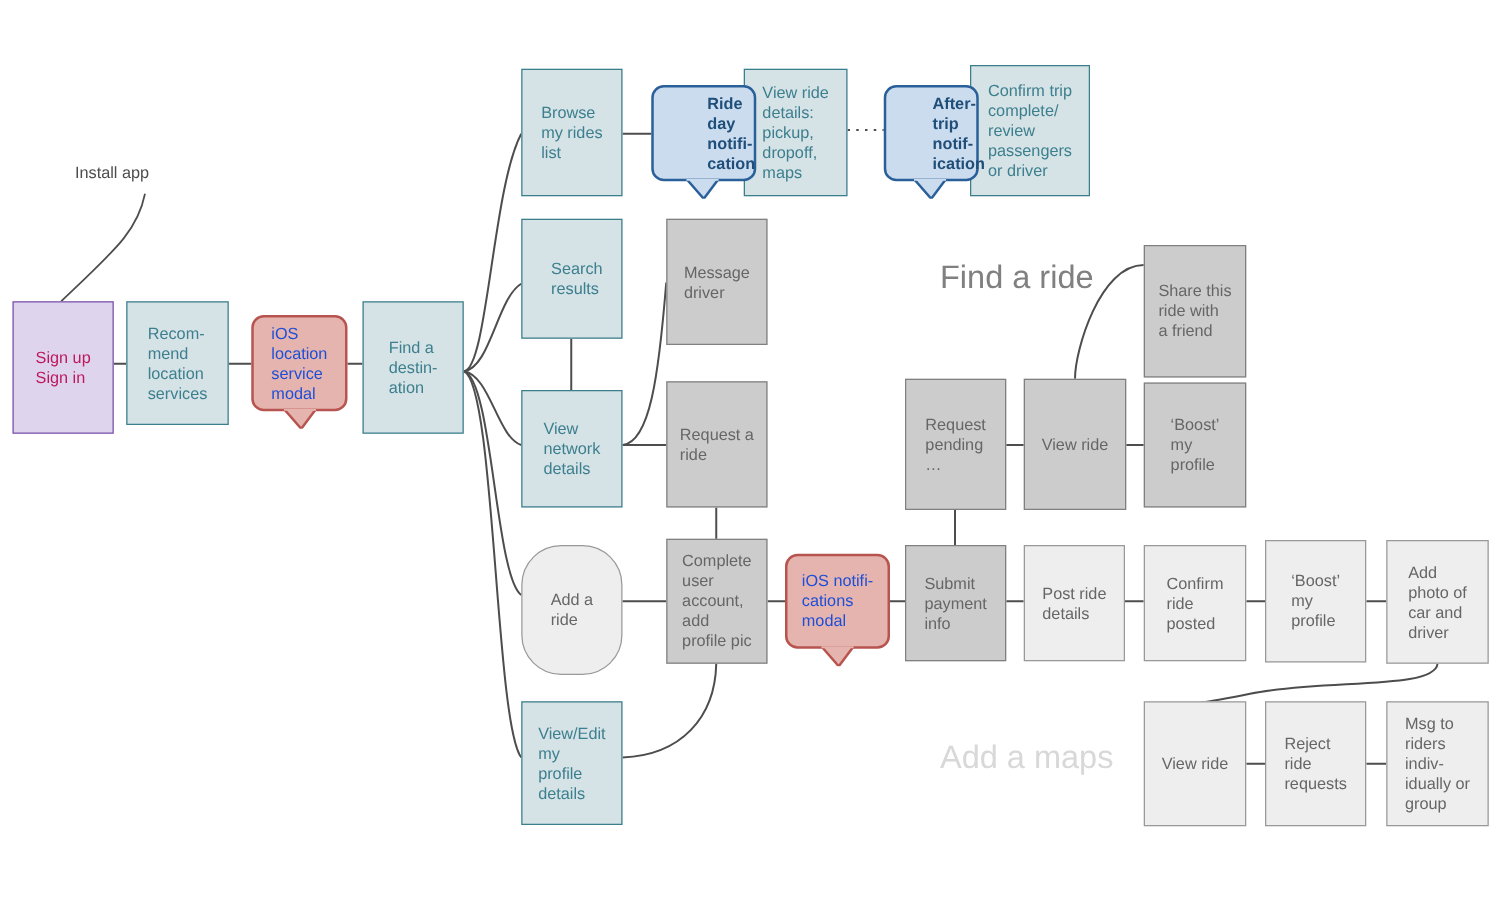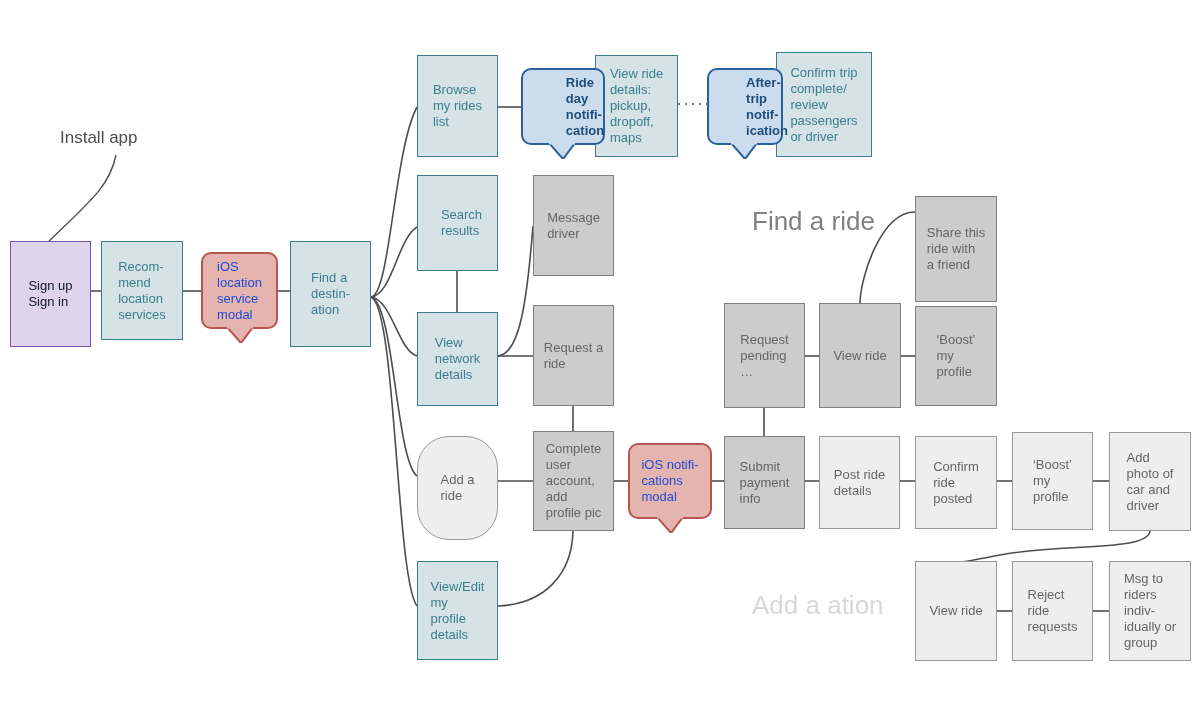--- a/index.html
+++ b/index.html
@@ -36,21 +36,21 @@
     line-height: 16px;
     border-width: 1px;
     border-style: solid;
     z-index: 2;
     padding: 2px 4px;
   }
   .node span { display: block; }
 
   
   .t-teal   { background: #d5e2e6; border-color: #3b7f8c; color: #3c7f8e; }
-  .t-purple { background: #ded4ee; border-color: #7b52ab; color: #0f172a; }
+  .t-purple { background: #ded4ee; border-color: #7b52ab; color: #be185d; }
   .t-red    { background: #e5b4ae; border-color: #b85450; color: #1d4ed8;
               border-radius: 10px; border-width: 2px; }
   .t-blue   { background: #cbdcef; border-color: #2a6099; color: #1f4e79;
               border-radius: 10px; border-width: 2px; font-weight: bold; padding-left: 48px; }
   .t-gray   { background: #cccccc; border-color: #808080; color: #666666; }
   .t-lgray  { background: #eeeeee; border-color: #999999; color: #666666; }
 
   
   .tail { position: absolute; width: 26px; height: 15px; z-index: 3; }
   .tail svg { display: block; }
@@ -60,21 +60,21 @@
     font-size: 26px;
     line-height: 30px;
     white-space: nowrap;
     z-index: 1;
   }
   .zone-find { color: #808080; }
   .zone-add  { color: #d8d8d8; }
 
   .flow-label {
     position: absolute;
-    font-size: 17px;
+    font-size: 13px;
     line-height: 20px;
     color: #4d4d4d;
     white-space: nowrap;
     z-index: 4;
   }
 </style>
 </head>
 <body>
 
 <div id="canvas">
@@ -136,21 +136,21 @@
 
       <path d="M 997,611 L 1012,611"></path>
 
       <path d="M 1093,611 L 1109,611"></path>
     </g>
   </svg>
 
   <div class="flow-label" style="left:60px; top:128px;">Install app</div>
 
   <div class="zone-label zone-find" style="left:752px; top:206px;">Find a ride</div>
-  <div class="zone-label zone-add" style="left:752px; top:590px;">Add a ation</div>
+  <div class="zone-label zone-add" style="left:752px; top:590px;">Add a maps</div>
 
   <div class="node t-purple" style="left:10px; top:241px; width:81px; height:106px;">
     <span>Sign up<br>Sign in</span>
   </div>
 
   <div class="node t-teal" style="left:101px; top:241px; width:82px; height:99px;">
     <span>Recom-<br>mend<br>location<br>services</span>
   </div>
 
   <div class="node t-red" style="left:201px; top:252px; width:77px; height:77px;">

